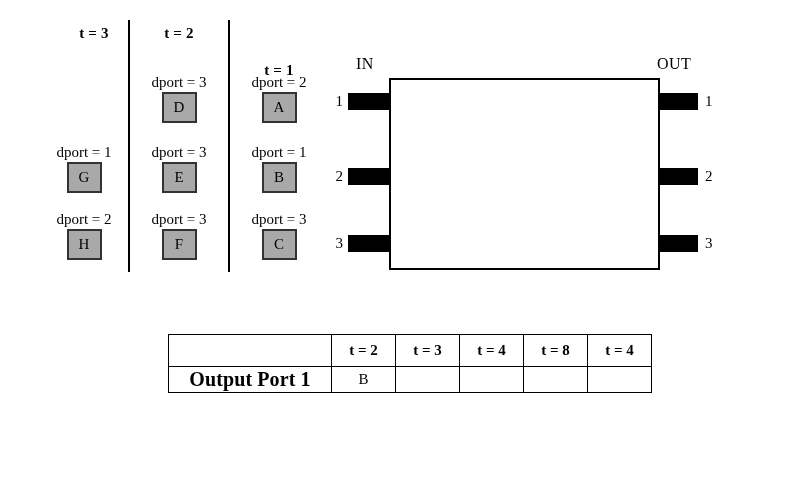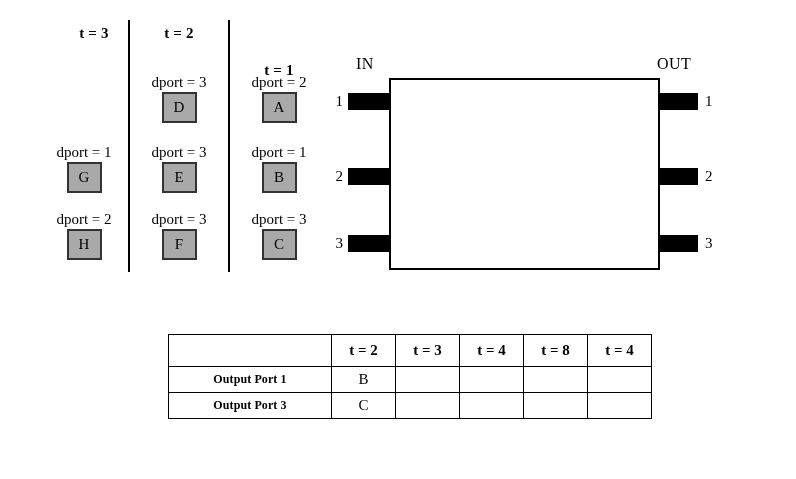--- a/index.html
+++ b/index.html
@@ -115,21 +115,21 @@
   }
   #sched-table th.time-head {
     width: 64px;
     height: 32px;
     font-weight: bold;
     font-size: 15px;
   }
   #sched-table td.rowlabel {
     width: 163px;
     font-weight: bold;
-    font-size: 12px;
+    font-size: 20px;
     text-align: center;
     letter-spacing: 0.1px;
   }
   #sched-table td.slot {
     width: 64px;
     font-size: 15px;
   }
 </style>
 </head>
 <body>
@@ -218,24 +218,16 @@
     </thead>
     <tbody>
       <tr>
         <td class="rowlabel">Output Port 1</td>
         <td class="slot">B</td>
         <td class="slot"></td>
         <td class="slot"></td>
         <td class="slot"></td>
         <td class="slot"></td>
       </tr>
-      <tr>
-        <td class="rowlabel">Output Port 3</td>
-        <td class="slot">C</td>
-        <td class="slot"></td>
-        <td class="slot"></td>
-        <td class="slot"></td>
-        <td class="slot"></td>
-      </tr>
     </tbody>
   </table>
 
 </div>
 
 </body></html>

